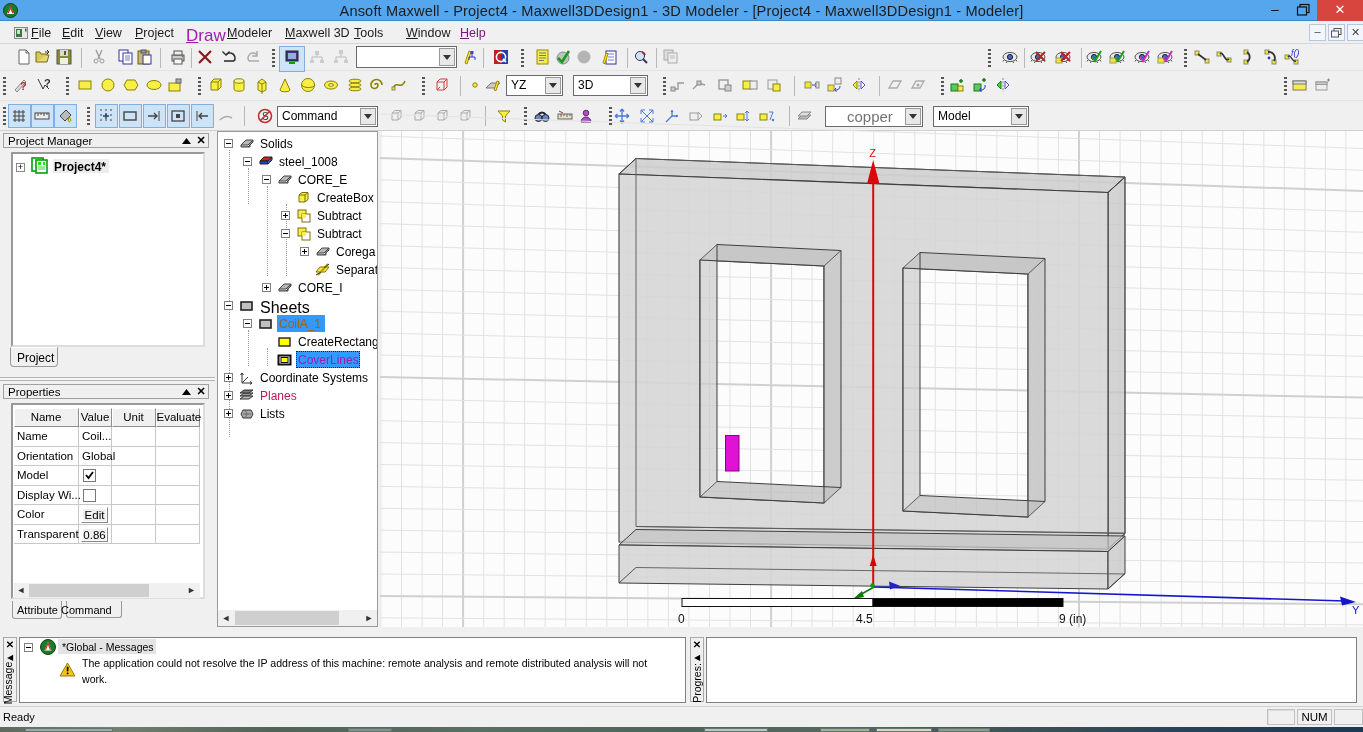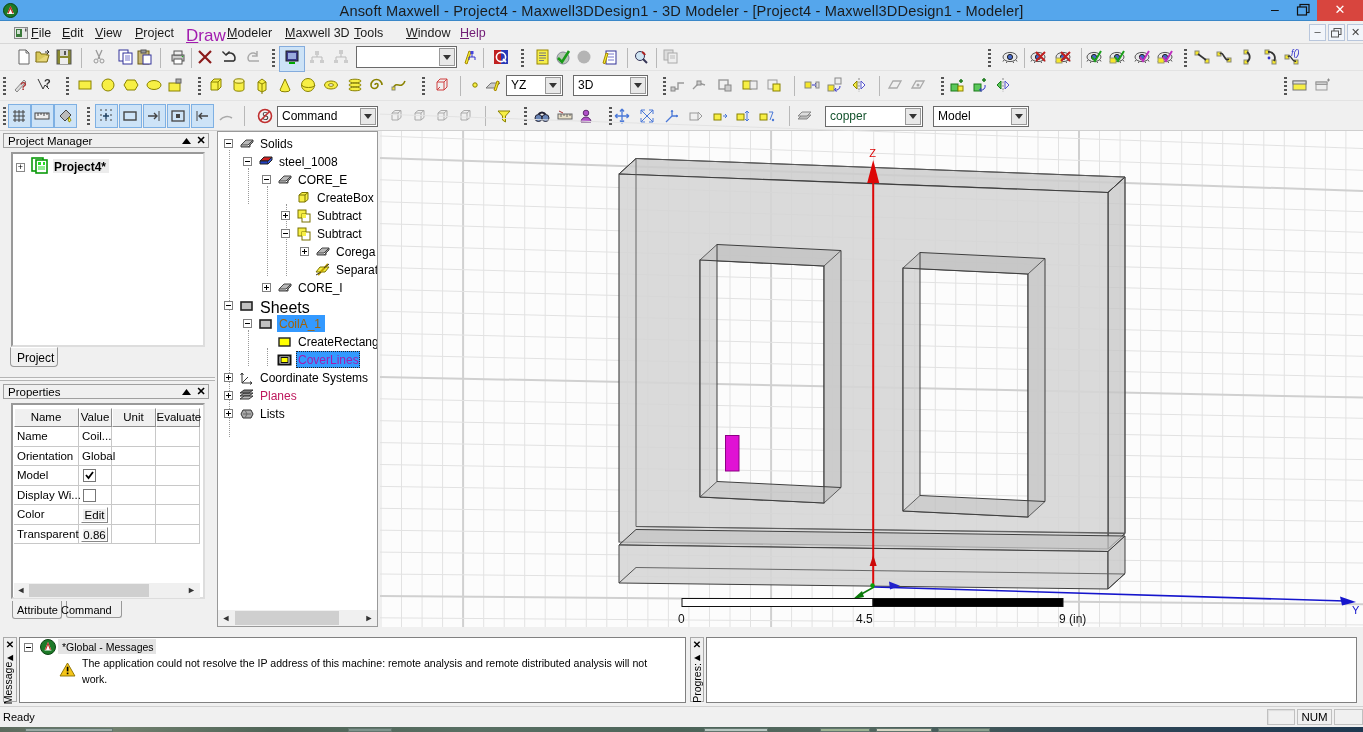--- a/index.html
+++ b/index.html
@@ -109,21 +109,21 @@
 <div style="right:1px;top:1px;width:16px;height:17px;background:#e8e8e8;border:1px solid #999;position:absolute;"></div>
 <svg style="right:5px;top:7px;position:absolute" width="8" height="6">
       <path d="M0 0 h8 l-4 5 z" fill="#333"></path>
     </svg>
   </div>
 <div style="left:485px;top:106px;width:1px;height:20px;background:#b8b8b8;"></div>
 <div style="left:524px;top:107px;width:3px;height:20px;background:repeating-linear-gradient(180deg,#555 0,#555 2px,#f0f0f0 2px,#f0f0f0 4px);"></div>
 <div style="left:609px;top:107px;width:3px;height:20px;background:repeating-linear-gradient(180deg,#555 0,#555 2px,#f0f0f0 2px,#f0f0f0 4px);"></div>
 <div style="left:789px;top:106px;width:1px;height:20px;background:#b8b8b8;"></div>
 <div style="left:825px;top:106px;width:98px;height:21px;background:#fff;border:1px solid #6a6a6a;position:absolute;">
-    <div style="left:4px;top:2px;font-size:12px;color:#14532d;line-height:15px;position:absolute;white-space:nowrap;">copper</div>
+    <div style="left:21px;top:2px;font-size:15px;color:#737373;line-height:15px;position:absolute;white-space:nowrap;">copper</div>
 <div style="right:1px;top:1px;width:16px;height:17px;background:#e8e8e8;border:1px solid #999;position:absolute;"></div>
 <svg style="right:5px;top:7px;position:absolute" width="8" height="6">
       <path d="M0 0 h8 l-4 5 z" fill="#333"></path>
     </svg>
   </div>
 <div style="left:933px;top:106px;width:96px;height:21px;background:#fff;border:1px solid #6a6a6a;position:absolute;">
     <div style="left:4px;top:2px;font-size:12px;color:#000;line-height:15px;position:absolute;white-space:nowrap;">Model</div>
 <div style="right:1px;top:1px;width:16px;height:17px;background:#e8e8e8;border:1px solid #999;position:absolute;"></div>
 <svg style="right:5px;top:7px;position:absolute" width="8" height="6">
       <path d="M0 0 h8 l-4 5 z" fill="#333"></path>

